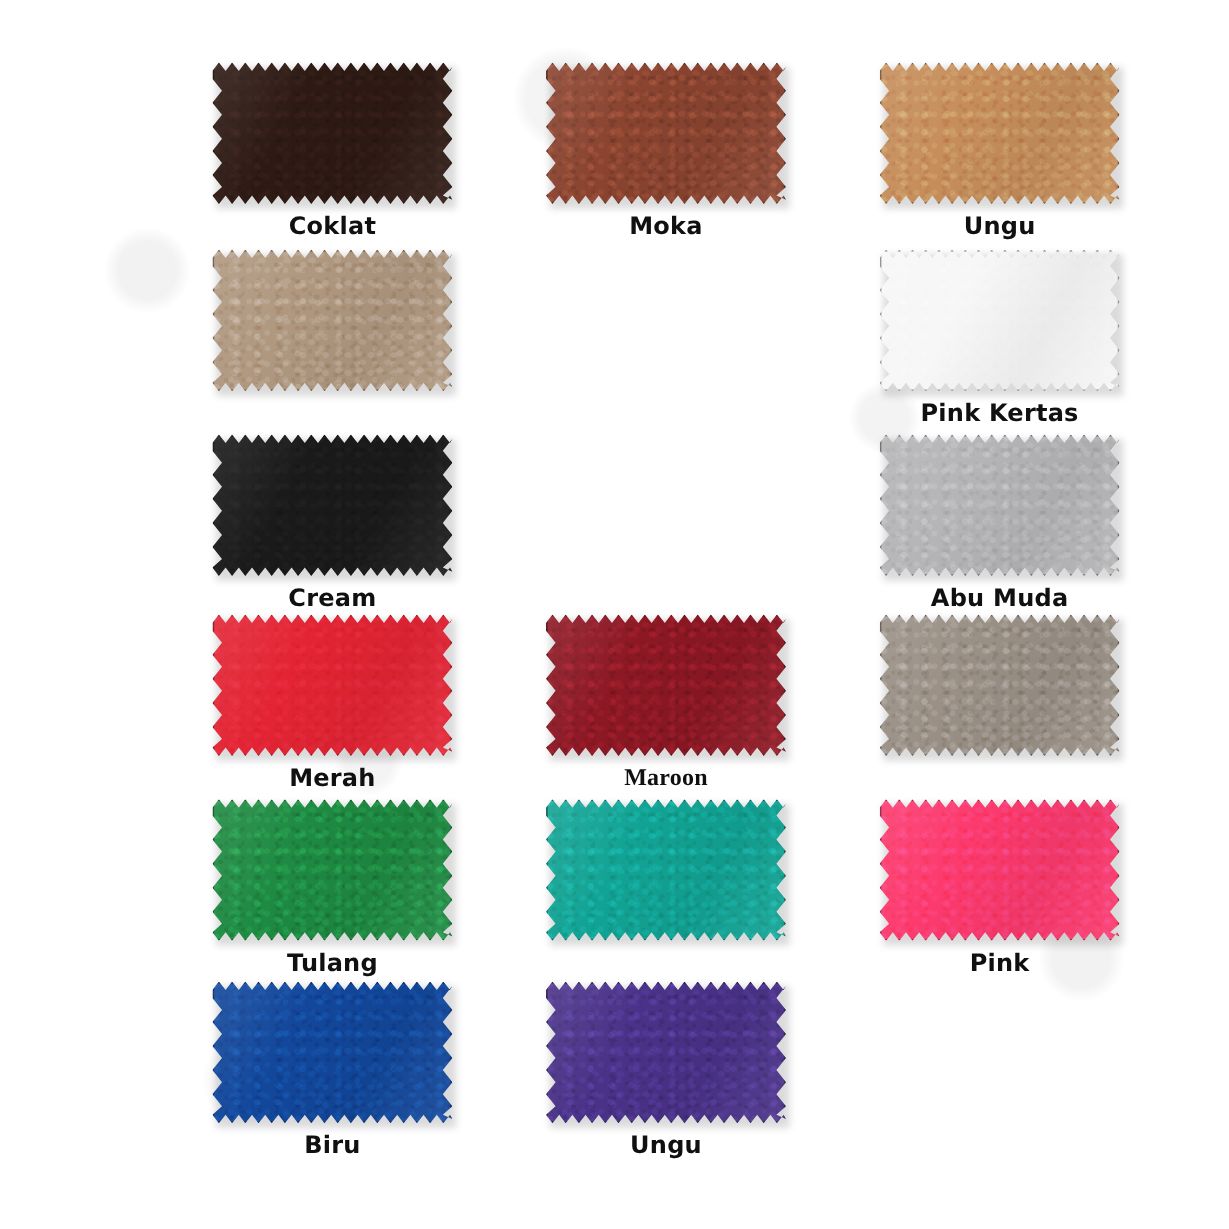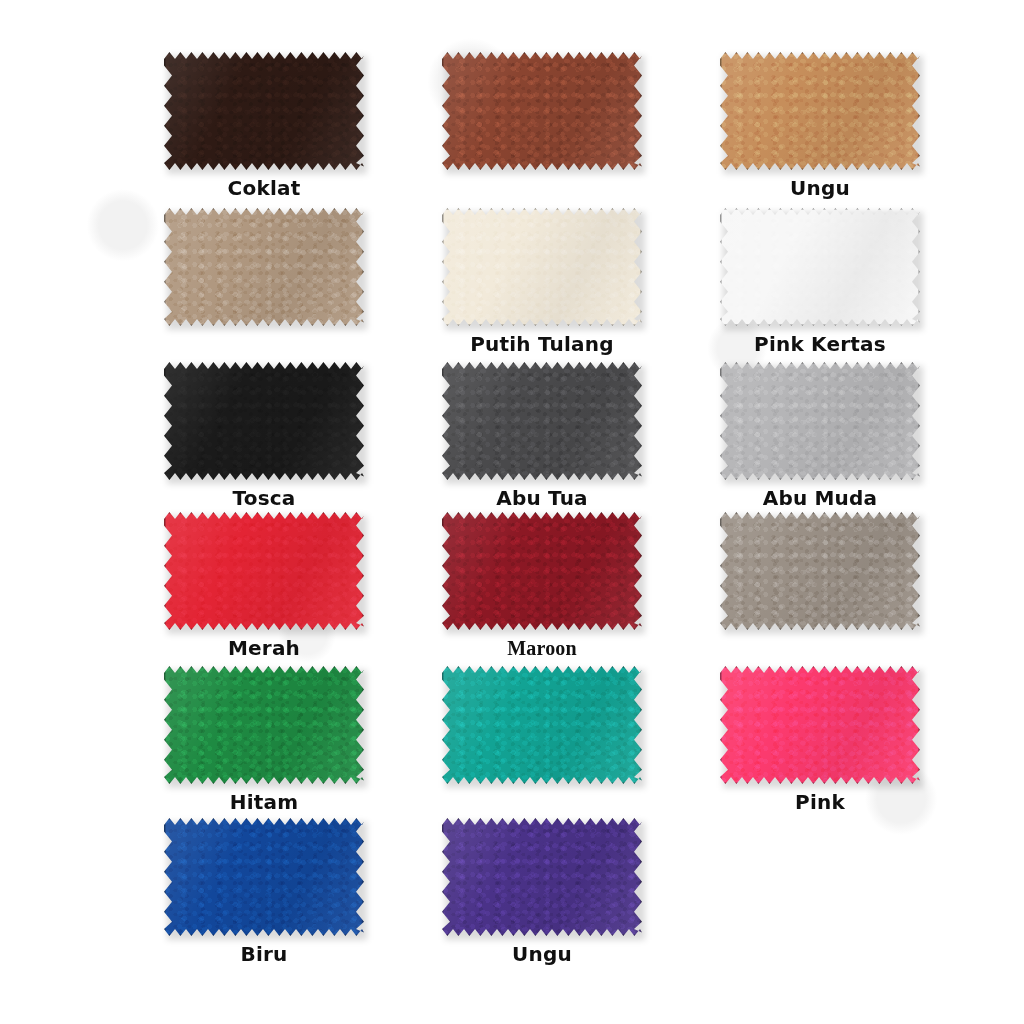--- a/index.html
+++ b/index.html
@@ -25,21 +25,21 @@
       radial-gradient(circle at 72% 34%, #f3f3f3 0 2%, transparent 3%),
       radial-gradient(circle at 30% 62%, #f4f4f4 0 2%, transparent 3%),
       radial-gradient(circle at 88% 78%, #f2f2f2 0 2%, transparent 3%),
       radial-gradient(circle at 20% 88%, #f4f4f4 0 2%, transparent 3%),
       #ffffff;
     z-index: 0;
   }
 
   .swatch-grid {
     position: absolute;
-    left: 4px;
+    left: 17px;
     top: 0;
     width: 853px;
     height: 1024px;
     z-index: 1;
   }
 
   .swatch-cell {
     position: absolute;
     width: 225px;
   }
@@ -184,20 +184,21 @@
     </div>
     <div class="swatch-cell" style="left: 438px; top: 52px;">
       <div class="chip-wrap">
         <div class="chip-shadow"></div>
         <div class="chip" style="background: rgb(138, 68, 48);">
           <div class="chip-grain"></div>
           <div class="chip-sheen"></div>
           <div class="chip-rim"></div>
         </div>
       </div>
+      <div class="swatch-label">Moka</div>
     </div>
     <div class="swatch-cell" style="left: 716px; top: 52px;">
       <div class="chip-wrap">
         <div class="chip-shadow"></div>
         <div class="chip" style="background: rgb(198, 142, 91);">
           <div class="chip-grain"></div>
           <div class="chip-sheen"></div>
           <div class="chip-rim"></div>
         </div>
       </div>
@@ -207,63 +208,41 @@
       <div class="chip-wrap">
         <div class="chip-shadow"></div>
         <div class="chip" style="background: rgb(176, 152, 128);">
           <div class="chip-grain"></div>
           <div class="chip-sheen"></div>
           <div class="chip-rim"></div>
         </div>
       </div>
       <div class="swatch-label empty"></div>
     </div>
-    <div class="swatch-cell" style="left: 438px; top: 208px;">
-      <div class="chip-wrap">
-        <div class="chip-shadow"></div>
-        <div class="chip" style="background: rgb(242, 234, 218);">
-          <div class="chip-grain"></div>
-          <div class="chip-sheen"></div>
-          <div class="chip-rim"></div>
-        </div>
-      </div>
-      <div class="swatch-label">Putih Tulang</div>
-    </div>
     <div class="swatch-cell" style="left: 716px; top: 208px;">
       <div class="chip-wrap">
         <div class="chip-shadow"></div>
         <div class="chip" style="background: rgb(247, 247, 247);">
           <div class="chip-grain"></div>
           <div class="chip-sheen"></div>
           <div class="chip-rim"></div>
         </div>
       </div>
       <div class="swatch-label">Pink Kertas</div>
     </div>
     <div class="swatch-cell" style="left: 160px; top: 362px;">
       <div class="chip-wrap">
         <div class="chip-shadow"></div>
         <div class="chip" style="background: rgb(26, 26, 26);">
           <div class="chip-grain"></div>
           <div class="chip-sheen"></div>
           <div class="chip-rim"></div>
         </div>
       </div>
-      <div class="swatch-label">Tosca</div>
-    </div>
-    <div class="swatch-cell" style="left: 438px; top: 362px;">
-      <div class="chip-wrap">
-        <div class="chip-shadow"></div>
-        <div class="chip" style="background: rgb(74, 74, 76);">
-          <div class="chip-grain"></div>
-          <div class="chip-sheen"></div>
-          <div class="chip-rim"></div>
-        </div>
-      </div>
-      <div class="swatch-label">Abu Tua</div>
+      <div class="swatch-label">Cream</div>
     </div>
     <div class="swatch-cell" style="left: 160px; top: 512px;">
       <div class="chip-wrap">
         <div class="chip-shadow"></div>
         <div class="chip" style="background: rgb(227, 36, 52);">
           <div class="chip-grain"></div>
           <div class="chip-sheen"></div>
           <div class="chip-rim"></div>
         </div>
       </div>
@@ -304,21 +283,21 @@
     </div>
     <div class="swatch-cell" style="left: 160px; top: 666px;">
       <div class="chip-wrap">
         <div class="chip-shadow"></div>
         <div class="chip" style="background: rgb(30, 138, 66);">
           <div class="chip-grain"></div>
           <div class="chip-sheen"></div>
           <div class="chip-rim"></div>
         </div>
       </div>
-      <div class="swatch-label">Hitam</div>
+      <div class="swatch-label">Tulang</div>
     </div>
     <div class="swatch-cell" style="left: 438px; top: 666px;">
       <div class="chip-wrap">
         <div class="chip-shadow"></div>
         <div class="chip" style="background: rgb(18, 163, 148);">
           <div class="chip-grain"></div>
           <div class="chip-sheen"></div>
           <div class="chip-rim"></div>
         </div>
       </div>

